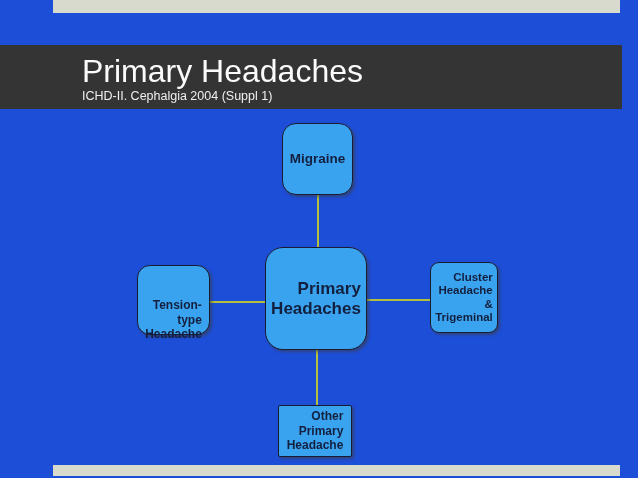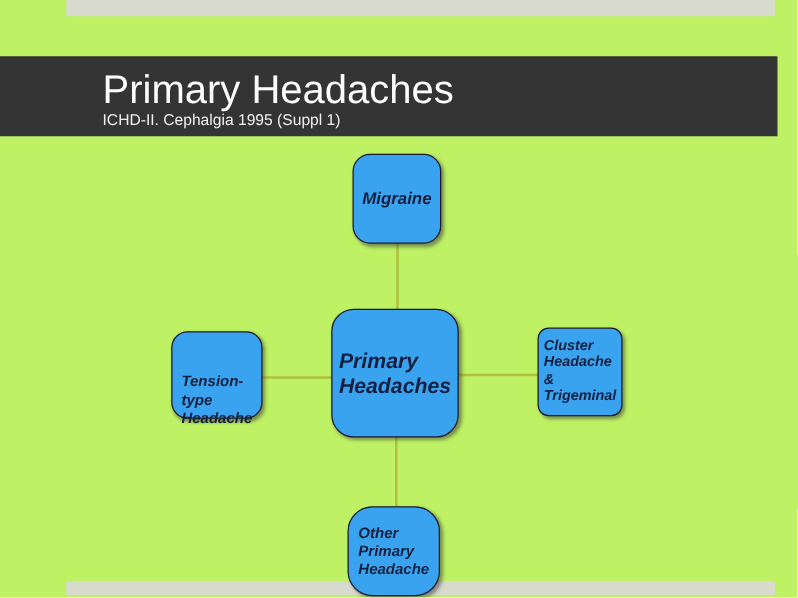--- a/index.html
+++ b/index.html
@@ -5,21 +5,21 @@
   html, body {
     margin: 0;
     padding: 0;
     background: #ffffff;
     font-family: "Liberation Sans", sans-serif;
   }
   .slide {
     position: relative;
     width: 638px;
     height: 478px;
-    background: #bef264;
+    background: #1d4ed8;
     overflow: hidden;
   }
   
   .strip {
     position: absolute;
     left: 53px;
     width: 567px;
     background: var(--strip-color, #d8dacd);
   }
   .strip.top    { top: 0;      height: 13px; }
@@ -74,53 +74,52 @@
   .node {
     position: absolute;
     z-index: 2;
     background: var(--node-fill, #3aa3ef);
     border: 1px solid var(--node-border, #1b1b2f);
     box-shadow: 2px 2px 3px rgba(60,60,60,0.55);
     box-sizing: border-box;
     display: flex;
     align-items: center;
     justify-content: center;
-    text-align: left;
-    font-style: italic;
+    text-align: right;
   }
   .node-label {
     font-weight: 700;
     color: var(--node-text, #131f3e);
     white-space: pre-line;
   }
   .node-migraine { left: 282px; top: 123px; width: 71px; height: 72px; border-radius: 14px; }
   .node-migraine .node-label { font-size: 13.5px; line-height: 16px; }
 
   .node-center   { left: 265px; top: 247px; width: 102px; height: 103px; border-radius: 18px; }
   .node-center .node-label { font-size: 17px; line-height: 20px; }
 
   .node-tension  { left: 137px; top: 265px; width: 73px; height: 70px; border-radius: 13px; }
   .node-tension .node-label { font-size: 12px; line-height: 14.5px; margin-top: 40px; }
 
   .node-cluster  { left: 430px; top: 262px; width: 68px; height: 71px; border-radius: 9px; }
   .node-cluster .node-label { font-size: 11.5px; line-height: 13.5px; }
 
-  .node-other    { left: 278px; top: 405px; width: 74px; height: 72px; border-radius: 20px; }
+  .node-other    { left: 278px; top: 405px; width: 74px; height: 52px; border-radius: 2px; }
   .node-other .node-label { font-size: 12px; line-height: 14.5px; }
 </style>
 </head>
 <body>
 
 <div class="slide">
 
   <div class="strip top"></div>
 
   <div class="title-band">
     <h1>Primary Headaches</h1>
-    <div class="subtitle">ICHD-II. Cephalgia 1995 (Suppl 1)</div>
+    <div class="subtitle">ICHD-II. Cephalgia 2004 (Suppl 1)</div>
   </div>
 
   <div class="diagram">
 
     <div class="connector v conn-top"></div>
     <div class="connector v conn-bottom"></div>
     <div class="connector h conn-left"></div>
     <div class="connector h conn-right"></div>
 
     <div class="node node-migraine">

